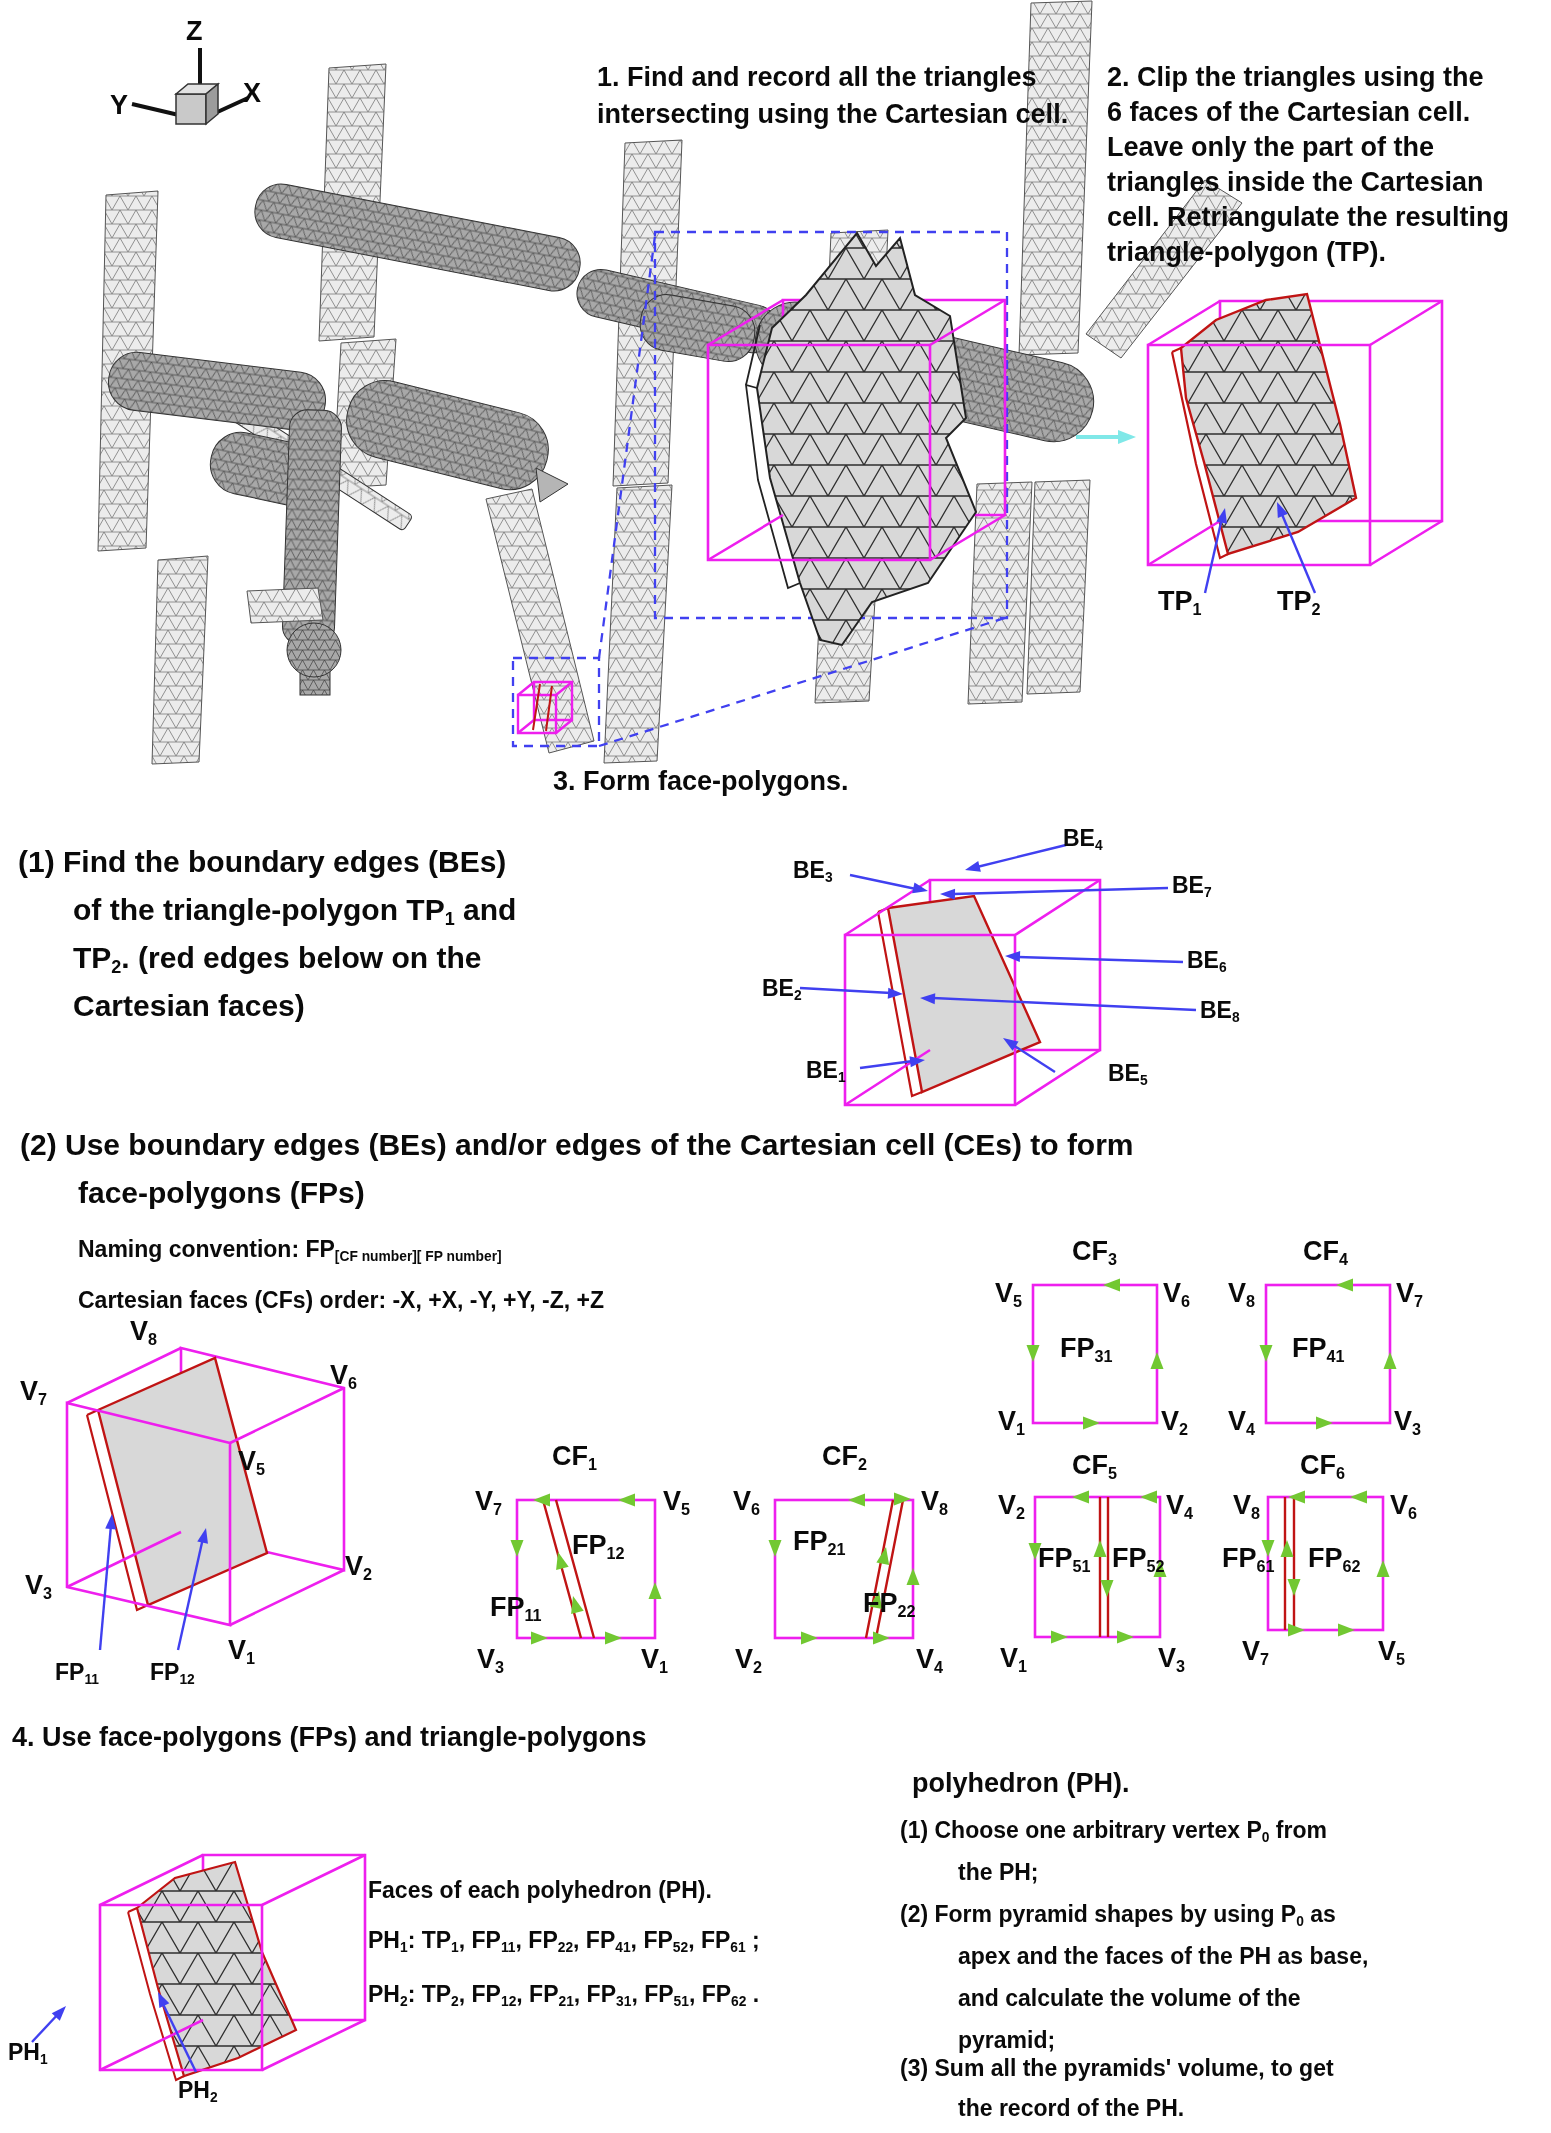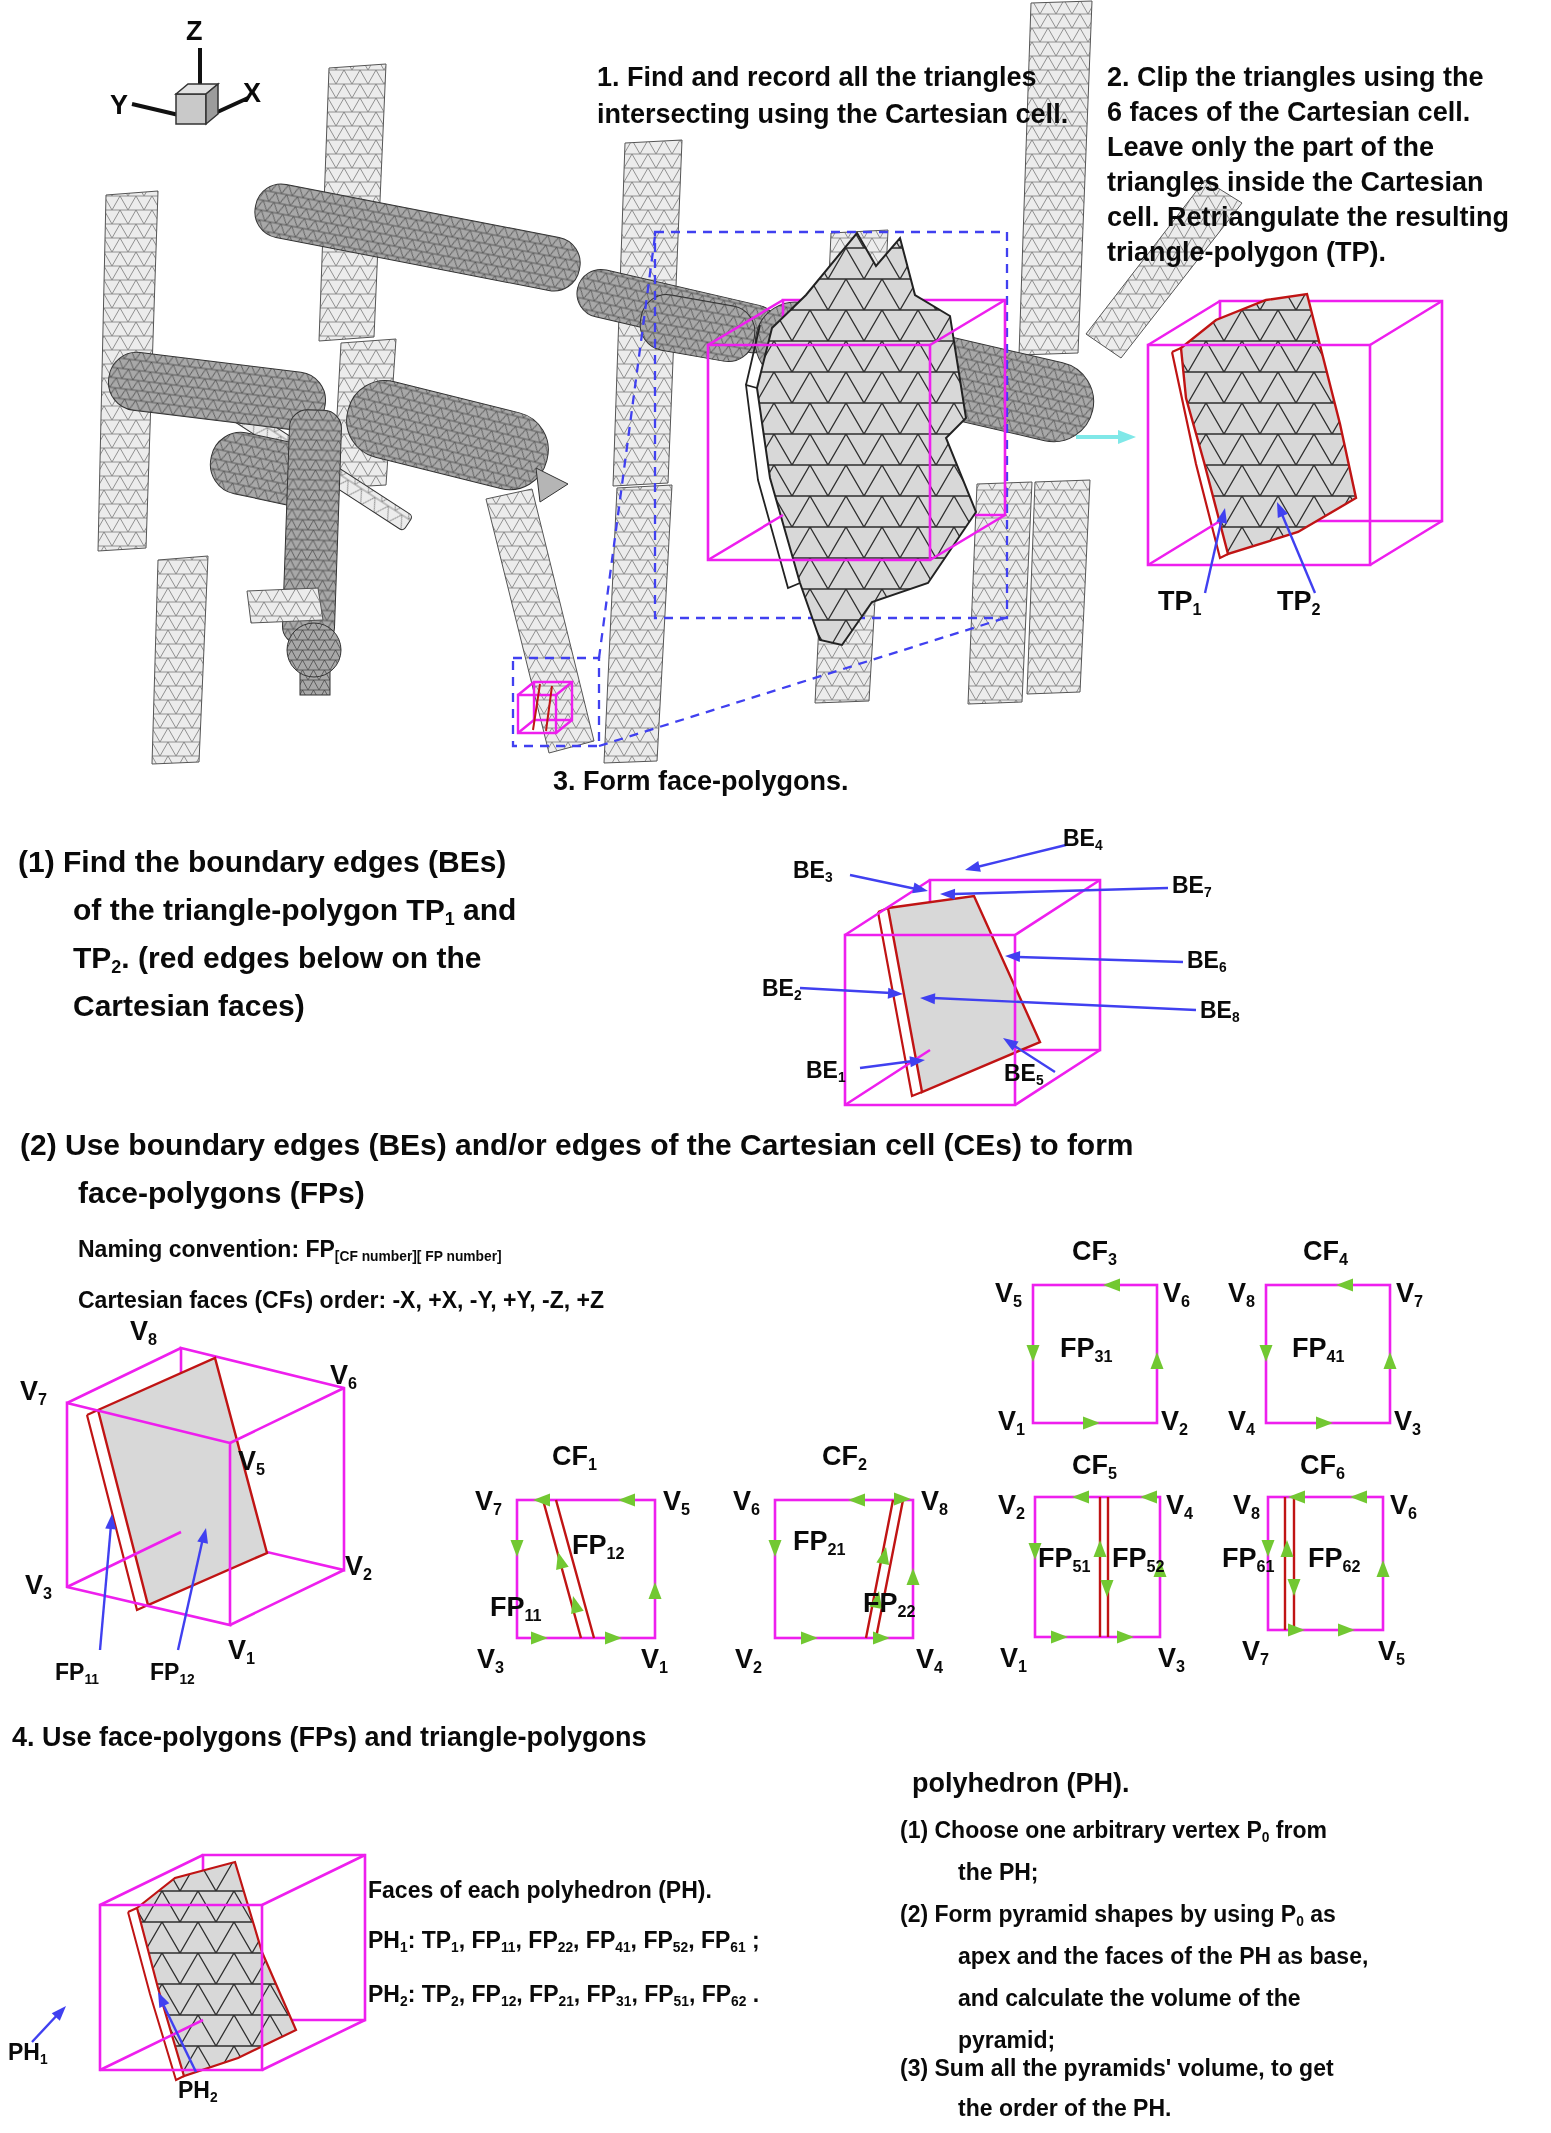--- a/index.html
+++ b/index.html
@@ -275,21 +275,21 @@
 <div class="lb s30" style="left:73px;top:941px">TP<sub>2</sub>. (red edges below on the</div>
 <div class="lb s30" style="left:73px;top:989px">Cartesian faces)</div>
 
 <div class="lb s29" style="left:793px;top:858px">BE<sub>3</sub></div>
 <div class="lb s29" style="left:1063px;top:826px">BE<sub>4</sub></div>
 <div class="lb s29" style="left:1172px;top:873px">BE<sub>7</sub></div>
 <div class="lb s29" style="left:762px;top:976px">BE<sub>2</sub></div>
 <div class="lb s29" style="left:1187px;top:948px">BE<sub>6</sub></div>
 <div class="lb s29" style="left:1200px;top:998px">BE<sub>8</sub></div>
 <div class="lb s29" style="left:806px;top:1058px">BE<sub>1</sub></div>
-<div class="lb s29" style="left:1004px;top:1061px">BE<sub>5</sub></div>
+<div class="lb s29" style="left:1108px;top:1061px">BE<sub>5</sub></div>
 
 <div class="lb s30" style="left:20px;top:1128px">(2) Use boundary edges (BEs) and/or edges of the Cartesian cell (CEs) to form</div>
 <div class="lb s30" style="left:78px;top:1176px">face-polygons (FPs)</div>
 <div class="lb s29" style="left:78px;top:1237px">Naming convention: FP<sub>[CF number][ FP number]</sub></div>
 <div class="lb s29" style="left:78px;top:1288px">Cartesian faces (CFs) order: -X, +X, -Y, +Y, -Z, +Z</div>
 
 <div class="lb s27" style="left:130px;top:1316px">V<sub>8</sub></div>
 <div class="lb s27" style="left:20px;top:1376px">V<sub>7</sub></div>
 <div class="lb s27" style="left:330px;top:1360px">V<sub>6</sub></div>
 <div class="lb s27" style="left:238px;top:1446px">V<sub>5</sub></div>
@@ -353,15 +353,15 @@
 <div class="lb s29" style="left:178px;top:2078px">PH<sub>2</sub></div>
 
 <div class="lb s31" style="left:912px;top:1768px">polyhedron (PH).</div>
 <div class="lb s29" style="left:900px;top:1818px">(1) Choose one arbitrary vertex P<sub>0</sub> from</div>
 <div class="lb s29" style="left:958px;top:1860px">the PH;</div>
 <div class="lb s29" style="left:900px;top:1902px">(2) Form pyramid shapes by using P<sub>0</sub> as</div>
 <div class="lb s29" style="left:958px;top:1944px">apex and the faces of the PH as base,</div>
 <div class="lb s29" style="left:958px;top:1986px">and calculate the volume of the</div>
 <div class="lb s29" style="left:958px;top:2028px">pyramid;</div>
 <div class="lb s29" style="left:900px;top:2056px">(3) Sum all the pyramids' volume, to get</div>
-<div class="lb s29" style="left:958px;top:2096px">the order of the PH.</div>
+<div class="lb s29" style="left:958px;top:2096px">the record of the PH.</div>
 
 </div>
 
 </body></html>

